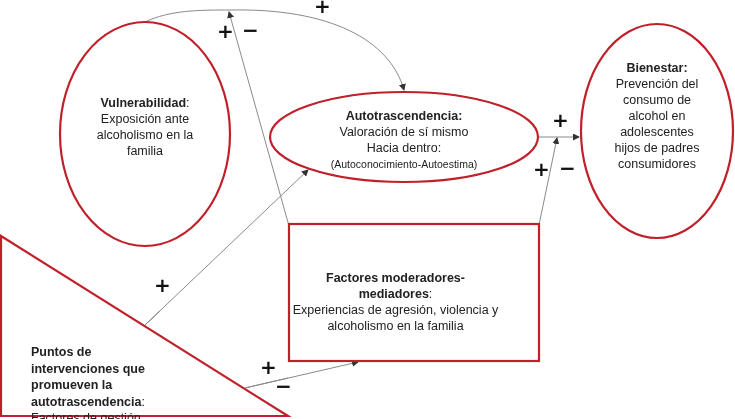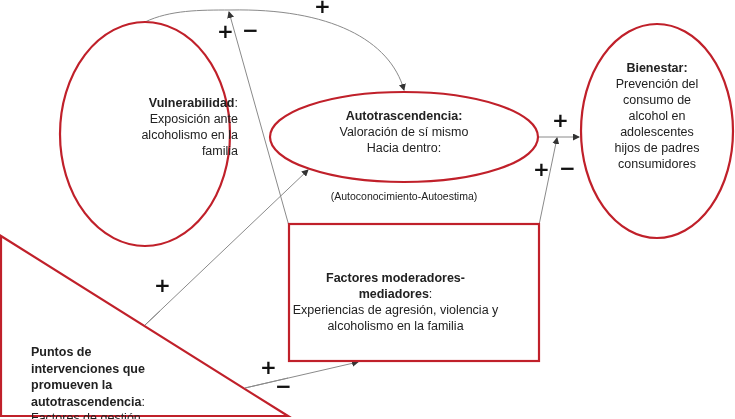--- a/index.html
+++ b/index.html
@@ -1,21 +1,21 @@
 <!DOCTYPE html>
 <html><head>
   <meta charset="utf-8">
   <style>
     html, body { margin: 0; padding: 0; background: #ffffff; }
     body { width: 735px; height: 419px; position: relative; overflow: hidden; font-family: "Liberation Sans", sans-serif; color: #1a1a1a; }
     svg.canvas { position: absolute; left: 0; top: 0; }
     .label { position: absolute; text-align: center; font-size: 12.5px; line-height: 16px; color: #222; }
     .label b { font-weight: bold; }
     .sign { position: absolute; font-weight: bold; font-size: 20px; line-height: 20px; color: #111; font-family: "DejaVu Sans", sans-serif; }
-    .small { font-size: 10.5px; margin-top: 32px; }
+    .small { font-size: 10.5px; }
     .left { text-align: left; margin-top: 8px; }
   </style>
 </head>
 <body>
 
 <svg class="canvas" width="735" height="419" viewBox="0 0 735 419">
   <defs>
     <marker id="arrowhead" markerWidth="7" markerHeight="7" refX="6" refY="3.5" orient="auto" markerUnits="userSpaceOnUse">
       <path d="M0,0 L7,3.5 L0,7 z" fill="#333"></path>
     </marker>
@@ -31,21 +31,21 @@
   <ellipse cx="145" cy="134" rx="85" ry="112" fill="#ffffff" stroke="#c0202a" stroke-width="2.2"></ellipse>
   <ellipse cx="404" cy="137" rx="134" ry="45" fill="#ffffff" stroke="#c0202a" stroke-width="2.2"></ellipse>
   <ellipse cx="657" cy="131" rx="76" ry="107" fill="#ffffff" stroke="#c0202a" stroke-width="2.2"></ellipse>
   <rect x="289" y="224" width="250" height="137" fill="#ffffff" stroke="#c0202a" stroke-width="2.2"></rect>
   <polygon points="1,236 1,416 288,416" fill="#ffffff" stroke="#c0202a" stroke-width="2.2"></polygon>
 
   <path d="M145,325 L160,311" stroke="#8a8a8a" stroke-width="1" fill="none"></path>
   <path d="M245,388 L288,378" stroke="#8a8a8a" stroke-width="1" fill="none"></path>
 </svg>
 
-<div class="label" style="left:88px; top:95px; width:150px;text-align:right;">
+<div class="label" style="left:70px; top:95px; width:150px;">
   <div><b>Vulnerabilidad</b><span>:</span></div>
   <div>Exposición ante</div>
   <div>alcoholismo en la</div>
   <div>familia</div>
 </div>
 
 <div class="label" style="left:300px; top:108px; width:208px;">
   <div><b>Autotrascendencia:</b></div>
   <div>Valoración de sí mismo</div>
   <div>Hacia dentro:</div>

